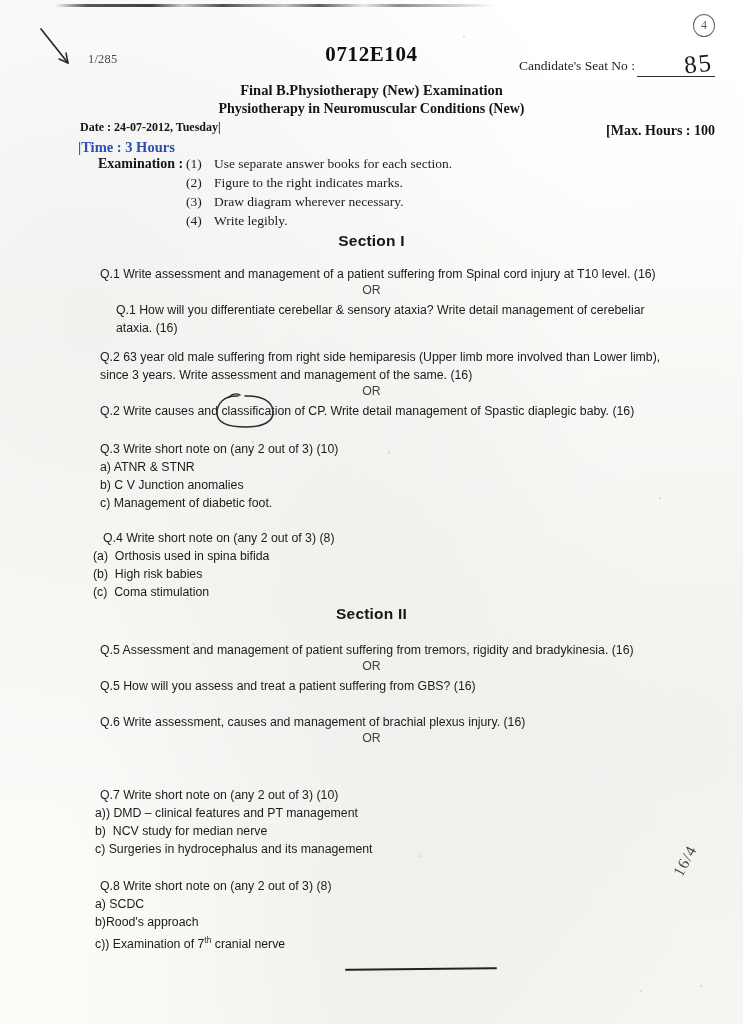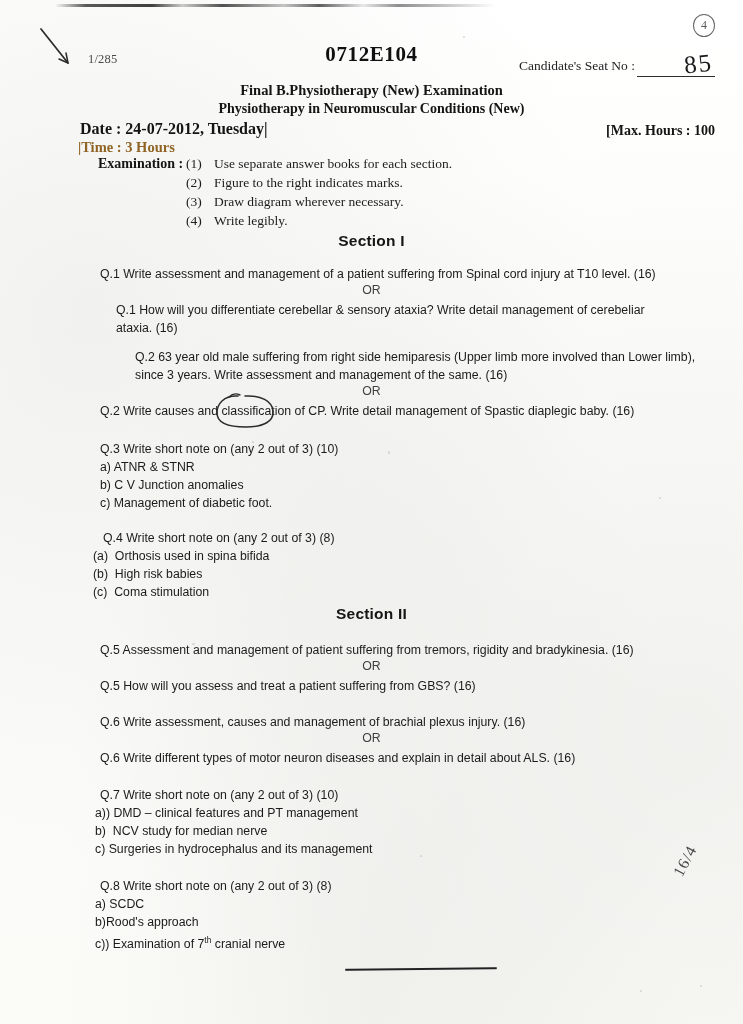--- a/index.html
+++ b/index.html
@@ -69,25 +69,25 @@
     text-align: center;
     font-size: 14.5px; font-weight: bold; color: #141414;
   }
   .exam-line2 {
     left: 0; right: 0; top: 101px;
     text-align: center;
     font-size: 14px; font-weight: bold; color: #141414;
   }
   .date-line {
     left: 80px; top: 120px;
-    font-size: 16px; font-weight: bold; color: #141414;
+    font-size: 12px; font-weight: bold; color: #141414;
   }
   .time-line {
     left: 78px; top: 139px;
-    font-size: 14.5px; font-weight: bold; color: #a16207;
+    font-size: 14.5px; font-weight: bold; color: #1d4ed8;
   }
   .marks-line {
     right: 28px; top: 123px;
     font-size: 14px; font-weight: bold; color: #141414;
   }
 
   .instructions {
     position: absolute;
     left: 98px; top: 156px;
     font-family: "Liberation Serif", serif;
@@ -246,21 +246,21 @@
     </div>
   </div>
 
   <div class="section-head" style="top:232px;">Section I</div>
 
   <div class="q" style="left:100px;top:265px;width:580px;">Q.1 Write assessment and management of a patient suffering from Spinal cord injury at T10 level. (16)</div>
   <div class="or" style="top:283px;">OR</div>
   <div class="q" style="left:116px;top:301px;width:580px;">Q.1 How will you differentiate cerebellar &amp; sensory ataxia? Write detail management of cerebeliar
 ataxia. (16)</div>
 
-  <div class="q" style="left:100px;top:348px;width:580px;margin-left:35px;">Q.2 63 year old male suffering from right side hemiparesis (Upper limb more involved than Lower limb),
+  <div class="q" style="left:100px;top:348px;width:580px;">Q.2 63 year old male suffering from right side hemiparesis (Upper limb more involved than Lower limb),
 since 3 years. Write assessment and management of the same. (16)</div>
   <div class="or" style="top:384px;">OR</div>
   <div class="q" style="left:100px;top:402px;width:600px;"><span>Q.2 Write causes and </span><span>classification</span><span> of CP. Write detail management of Spastic diaplegic baby. (16)</span></div>
 
   <div class="ink" style="left:214px;top:392px;">
     <svg width="66" height="38" viewBox="0 0 66 38">
       <path d="M24 4 C10 3 3 12 3 21 C3 31 14 35 32 35 C50 35 60 29 59 19 C58 9 47 3 31 4" stroke="#2b2b2b" stroke-width="1.5" fill="none" stroke-linecap="round"></path>
       <path d="M26 3 C22 1 18 2 15 5" stroke="#2b2b2b" stroke-width="1.4" fill="none" stroke-linecap="round"></path>
     </svg>
   </div>
@@ -276,21 +276,20 @@
   <div class="q" style="left:93px;top:583px;">(c)  Coma stimulation</div>
 
   <div class="section-head" style="top:605px;">Section II</div>
 
   <div class="q" style="left:100px;top:641px;width:600px;">Q.5 Assessment and management of patient suffering from tremors, rigidity and bradykinesia. (16)</div>
   <div class="or" style="top:659px;">OR</div>
   <div class="q" style="left:100px;top:677px;width:600px;">Q.5 How will you assess and treat a patient suffering from GBS? (16)</div>
 
   <div class="q" style="left:100px;top:713px;width:600px;">Q.6 Write assessment, causes and management of brachial plexus injury. (16)</div>
   <div class="or" style="top:731px;">OR</div>
-  <div class="q" style="left:100px;top:749px;width:600px;">Q.6 Write different types of motor neuron diseases and explain in detail about ALS. (16)</div>
 
   <div class="q" style="left:100px;top:786px;">Q.7 Write short note on (any 2 out of 3) (10)</div>
   <div class="q" style="left:95px;top:804px;">a)) DMD – clinical features and PT management</div>
   <div class="q" style="left:95px;top:822px;">b)  NCV study for median nerve</div>
   <div class="q" style="left:95px;top:840px;">c) Surgeries in hydrocephalus and its management</div>
 
   <div class="q" style="left:100px;top:877px;">Q.8 Write short note on (any 2 out of 3) (8)</div>
   <div class="q" style="left:95px;top:895px;">a) SCDC</div>
   <div class="q" style="left:95px;top:913px;">b)Rood's approach</div>
   <div class="q" style="left:95px;top:931px;"><span>c)) Examination of 7</span><span class="sup">th</span><span> cranial nerve</span></div>

